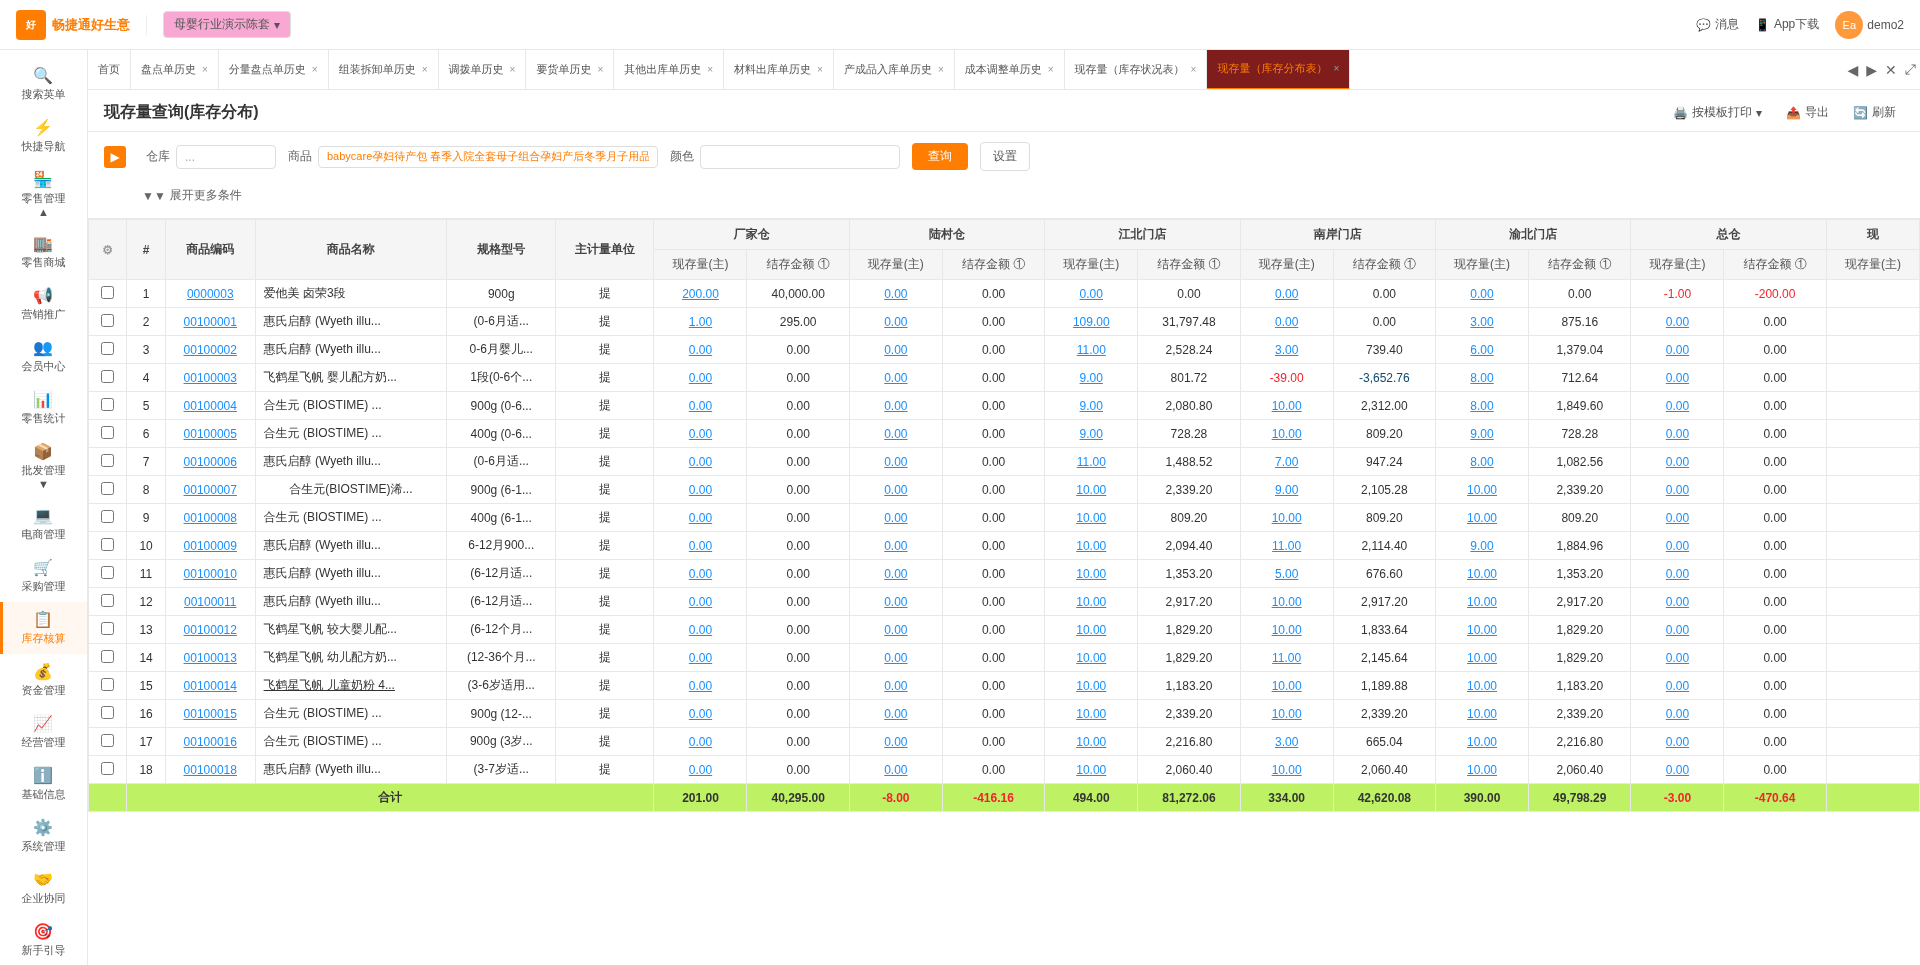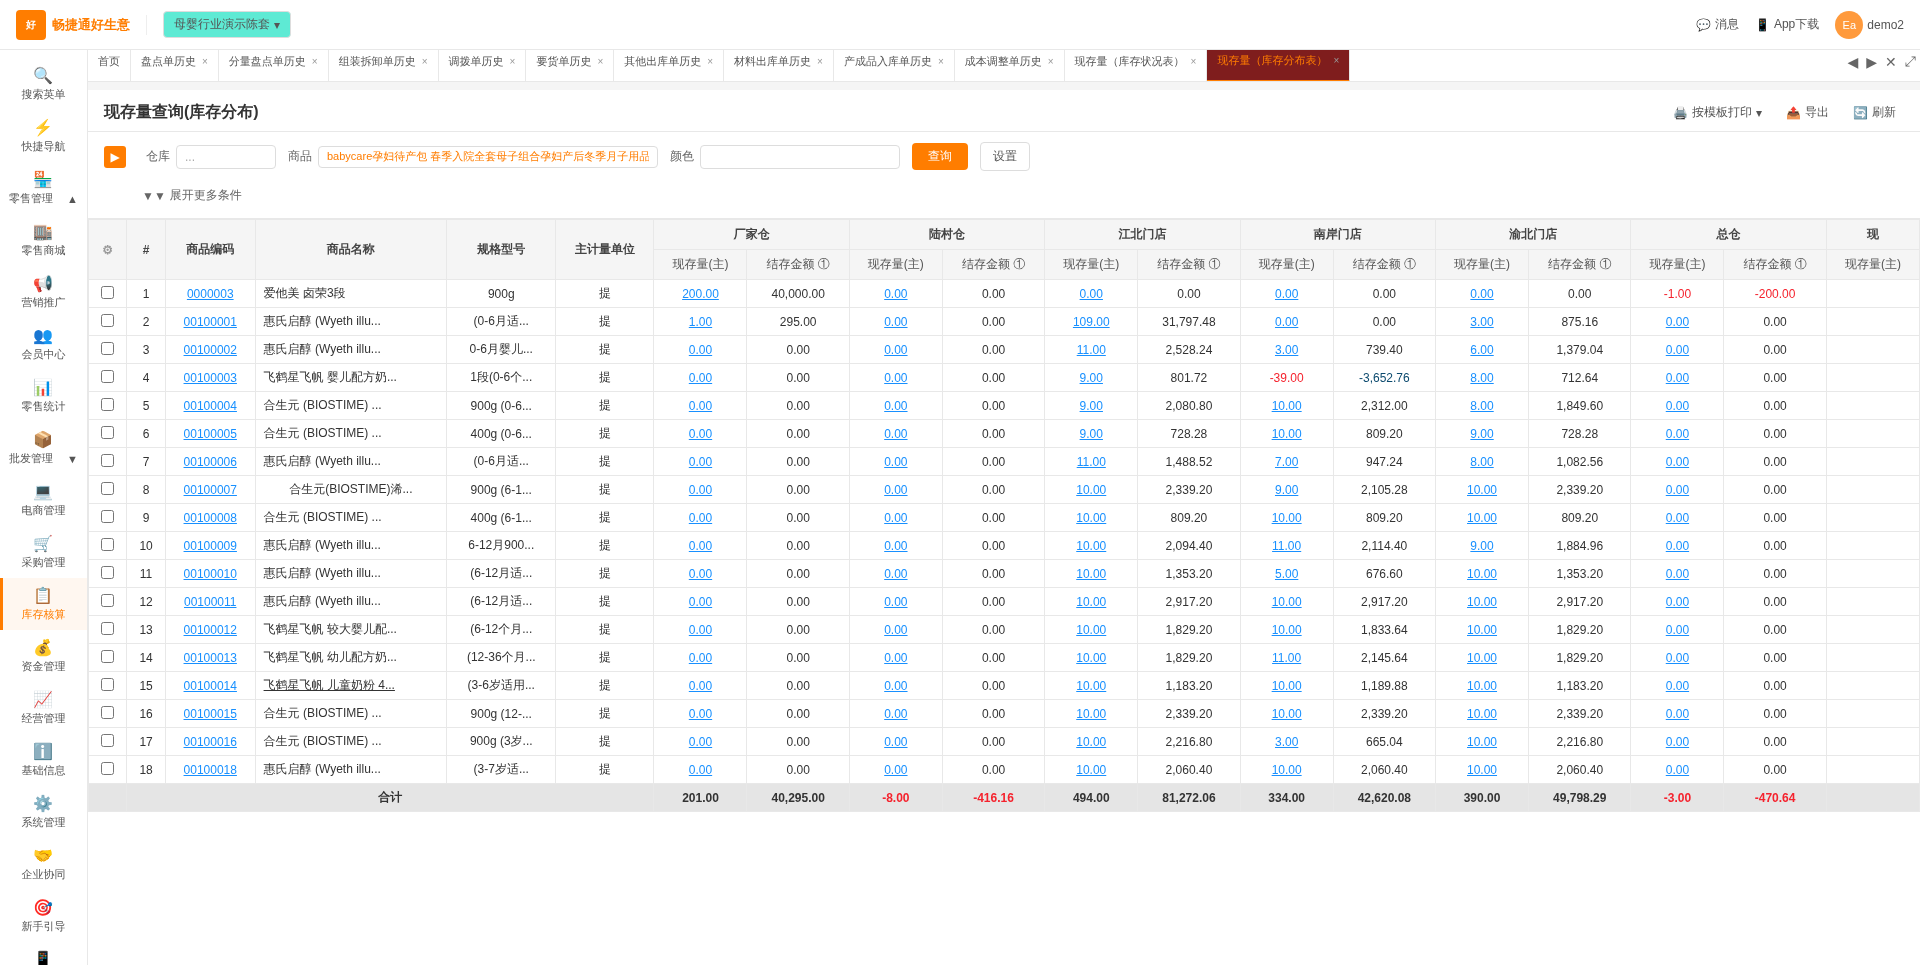--- a/index.html
+++ b/index.html
@@ -14,21 +14,21 @@
       justify-content: space-between;
       padding: 0 16px;
       border-bottom: 1px solid #e8e8e8;
       position: fixed;
       top: 0; left: 0; right: 0;
       z-index: 100;
     }
     .top-bar-left { display: flex; align-items: center; gap: 8px; }
     .logo-area { display: flex; align-items: center; gap: 6px; color: #ff7d00; font-weight: bold; font-size: 13px; }
     .logo-icon { width: 30px; height: 30px; background: #ff7d00; border-radius: 4px; display: flex; align-items: center; justify-content: center; color: #fff; font-size: 10px; }
-    .store-selector { display: flex; align-items: center; gap: 4px; padding: 4px 10px; border: 1px solid #ddd; border-radius: 4px; cursor: pointer; font-size: 12px; color: #555; background: #5eead4; }
+    .store-selector { display: flex; align-items: center; gap: 4px; padding: 4px 10px; border: 1px solid #ddd; border-radius: 4px; cursor: pointer; font-size: 12px; color: #555; background: #f9a8d4; }
     .top-bar-right { display: flex; align-items: center; gap: 16px; font-size: 12px; color: #555; }
     .top-bar-right .item { display: flex; align-items: center; gap: 4px; cursor: pointer; }
     .avatar { width: 28px; height: 28px; border-radius: 50%; background: #ff9a3c; display: flex; align-items: center; justify-content: center; color: #fff; font-size: 11px; }
 
     
     .sidebar {
       position: fixed;
       top: 50px;
       left: 0;
       width: 88px;
@@ -45,26 +45,26 @@
       align-items: center;
       padding: 8px 4px;
       cursor: pointer;
       font-size: 11px;
       color: #555;
       position: relative;
     }
     .sidebar-item.active { background: #fff7f0; color: #ff7d00; }
     .sidebar-item.active::left { content:''; position:absolute; left:0; top:0; bottom:0; width:3px; background:#ff7d00; }
     .sidebar-item .icon { font-size: 16px; margin-bottom: 2px; }
-    .sidebar-item .has-arrow { display: flex; align-items: center; gap: 14px; }
+    .sidebar-item .has-arrow { display: flex; align-items: center; gap: 0; flex-direction: column; }
 
     
     .tab-bar {
       position: fixed;
-      top: 42px;
+      top: 50px;
       left: 88px;
       right: 0;
       height: 40px;
       background: #fff;
       border-bottom: 1px solid #e8e8e8;
       display: flex;
       align-items: center;
       z-index: 80;
       overflow: hidden;
     }
@@ -200,21 +200,21 @@
       color: #444;
     }
     tbody tr td {
       border: 1px solid #e8e8e8;
       padding: 5px 8px;
       text-align: center;
       white-space: nowrap;
       color: #333;
     }
     tbody tr.total-row td {
-      background: #e5e5e5;
+      background: #bef264;
       font-weight: bold;
     }
     .num-link { color: #1890ff; text-decoration: underline; cursor: pointer; }
     .num-red { color: #f5222d; }
     .gear-icon { color: #999; cursor: pointer; }
 
     
     ::-webkit-scrollbar { width: 6px; height: 6px; }
     ::-webkit-scrollbar-track { background: #f1f1f1; }
     ::-webkit-scrollbar-thumb { background: #ccc; border-radius: 3px; }

